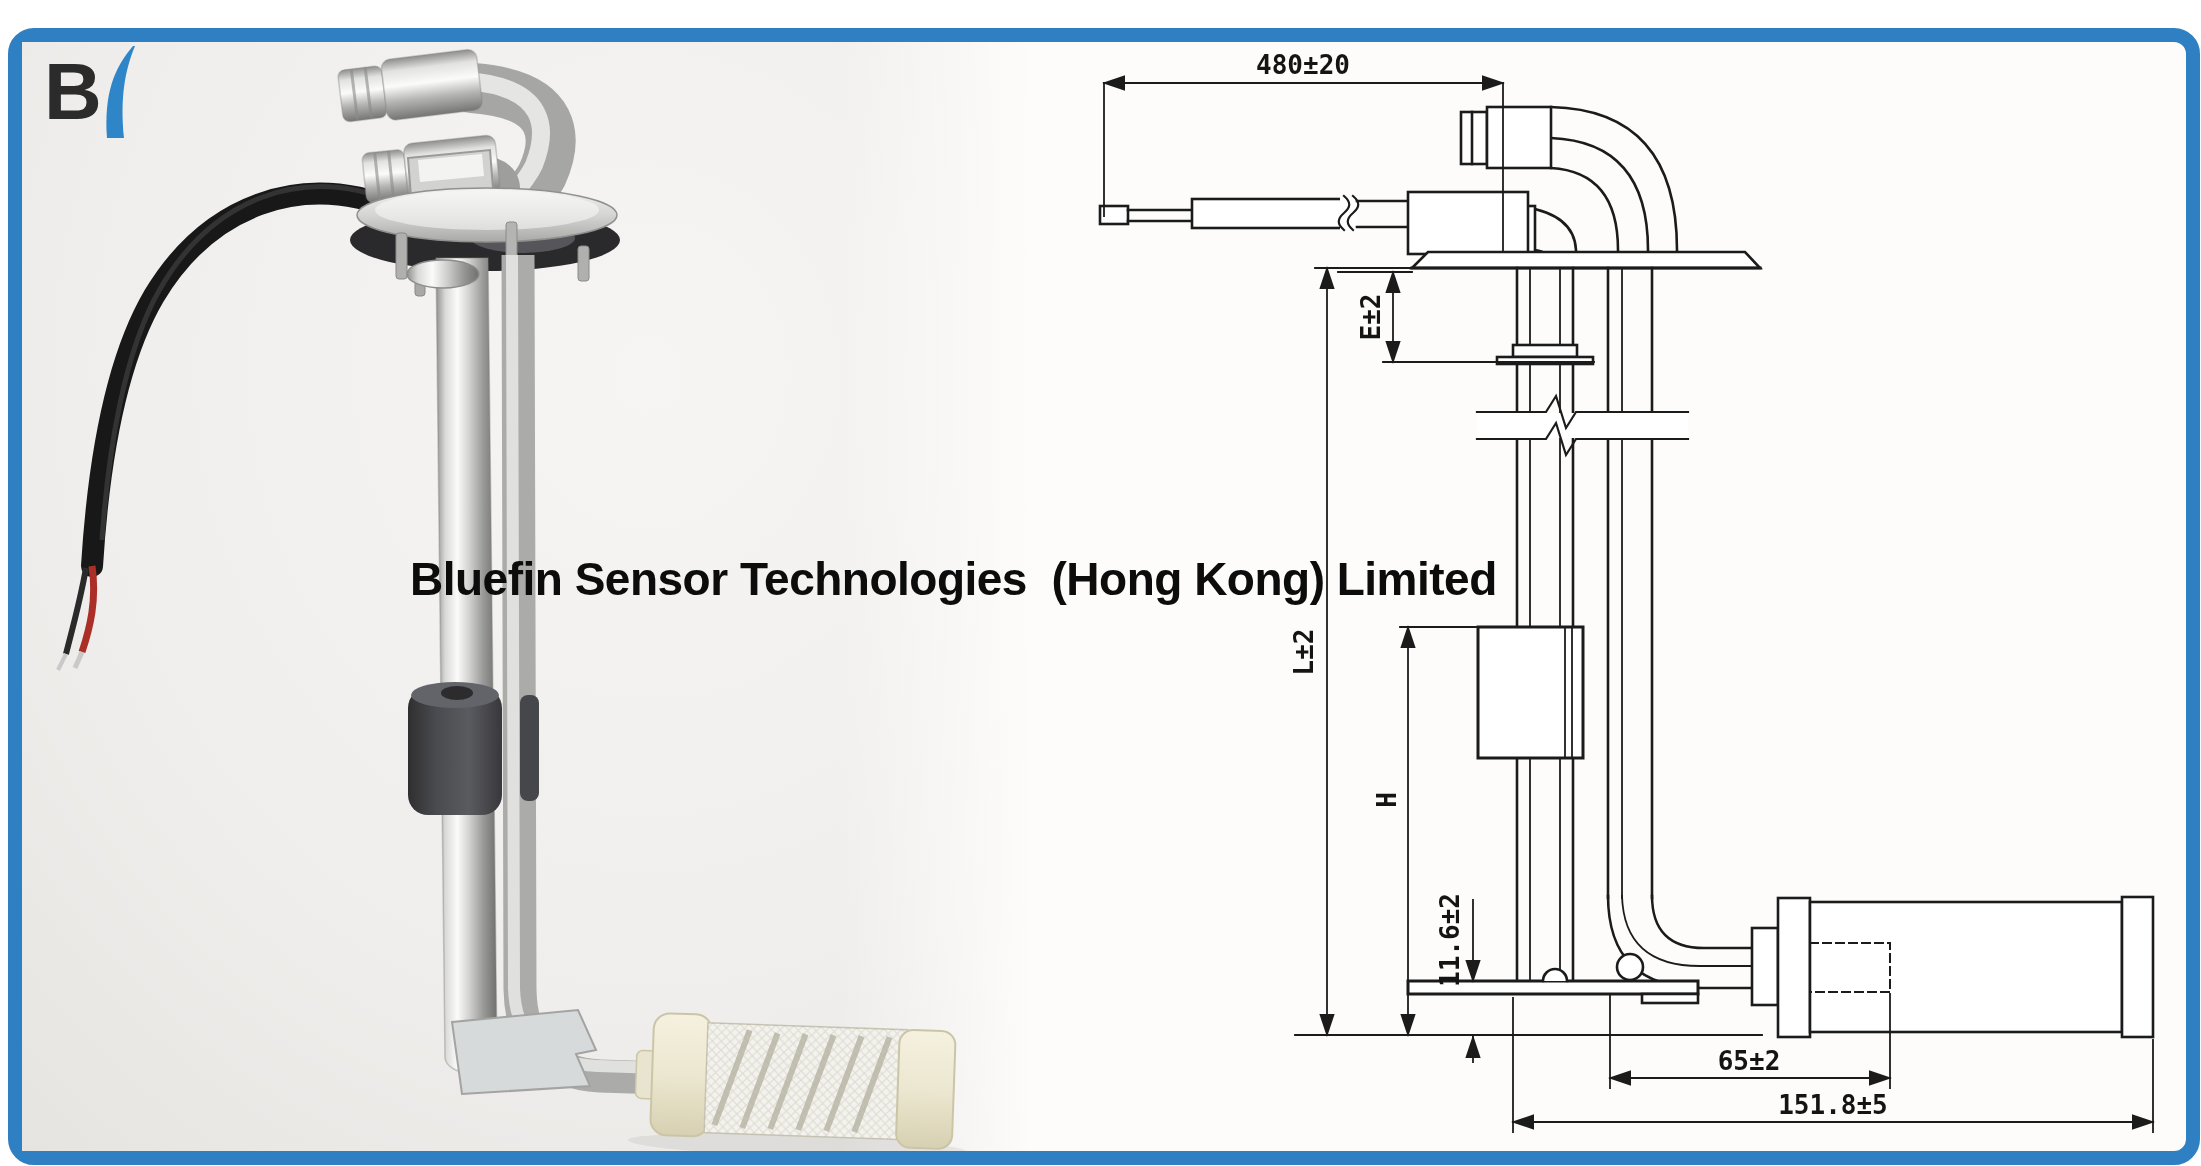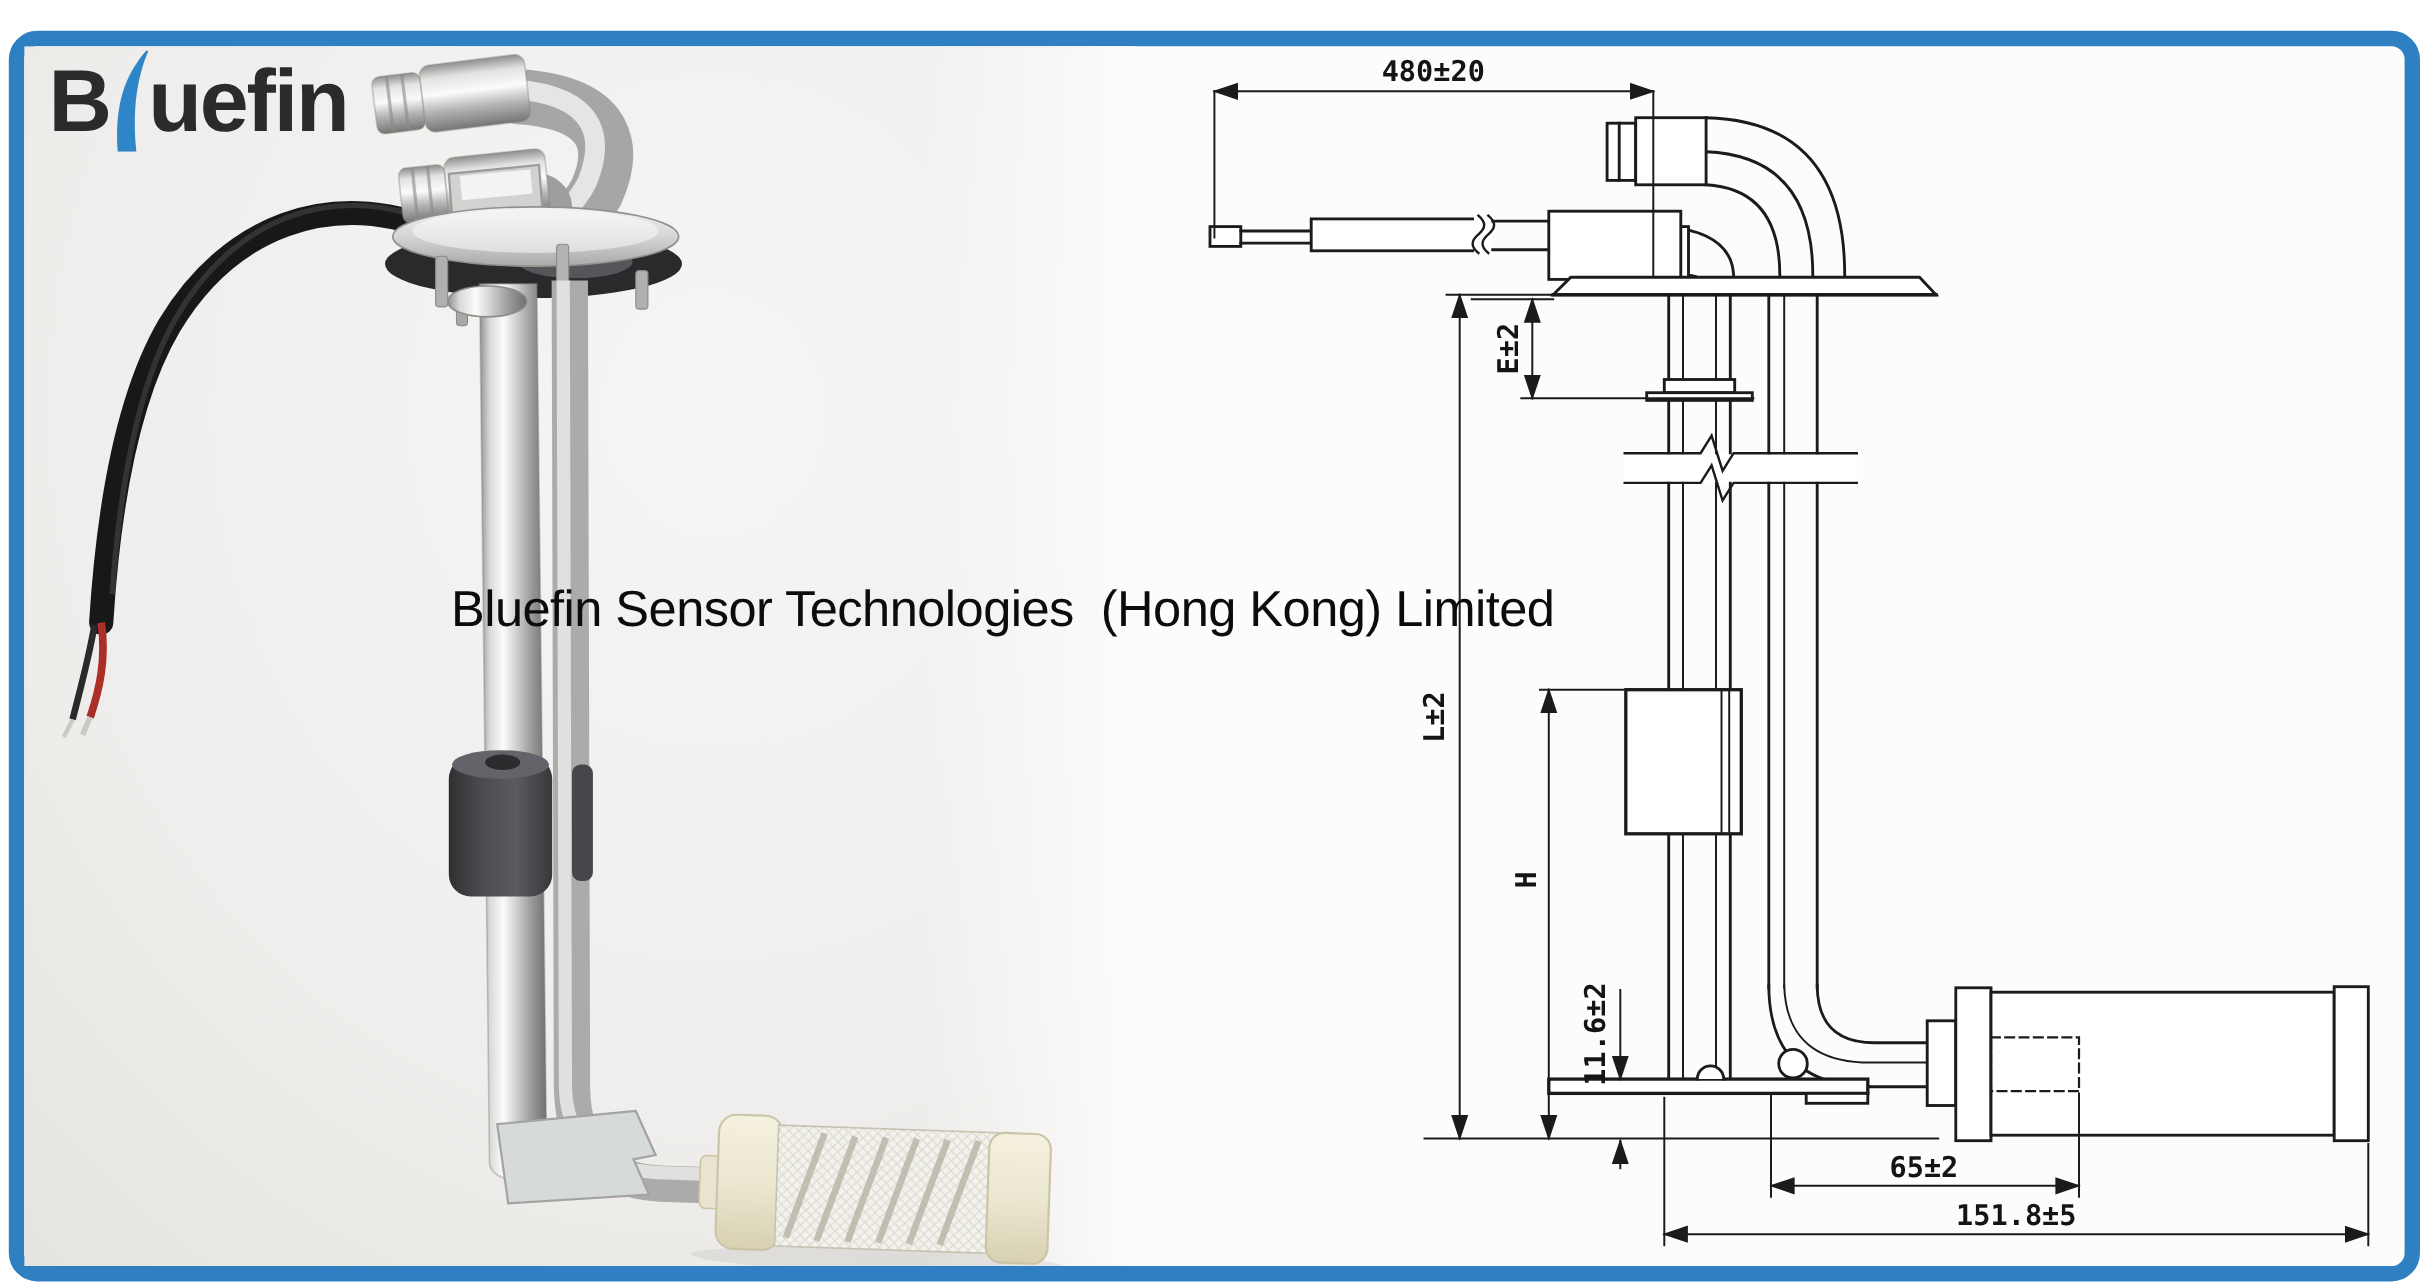--- a/index.html
+++ b/index.html
@@ -13,22 +13,22 @@
   }
   .photo-svg{position:absolute;left:22px;top:42px;}
   .drawing-svg{position:absolute;left:1060px;top:42px;}
   .logo{
     position:absolute;left:44px;top:52px;height:92px;
     font-size:80px;font-weight:bold;color:#2b2b2b;letter-spacing:-2px;
     display:flex;align-items:flex-start;line-height:1;white-space:pre;
   }
   .logo .fin{display:inline-block;width:36px;height:92px;margin:-6px 0 0 -1px;}
   .company-title{
-    position:absolute;left:410px;top:526px;
-    font-size:46px;font-weight:normal;color:#0c0c0c;
+    position:absolute;left:410px;top:552px;
+    font-size:46px;font-weight:bold;color:#0c0c0c;
     white-space:pre;letter-spacing:-0.5px;
   }
   .cad-label{
     font-family:"DejaVu Sans Mono",monospace;
     font-size:26px;font-weight:bold;fill:#141414;
   }
 </style>
 </head>
 <body>
 
@@ -291,16 +291,16 @@
     <text class="cad-label" text-anchor="middle" transform="rotate(-90 1396 800)" x="1396" y="800">H</text>
     <text class="cad-label" text-anchor="middle" transform="rotate(-90 1459 940)" x="1459" y="940">11.6±2</text>
     <text class="cad-label" x="1749" y="1070" text-anchor="middle">65±2</text>
     <text class="cad-label" x="1833" y="1114" text-anchor="middle">151.8±5</text>
   </g>
 </svg>
 
 <div class="logo">
   <span>B</span><svg class="fin" viewBox="0 0 36 92">
     <path d="M34,0 C15,22 5,48 8,92 L25,92 C21,52 26,24 36,0 Z" fill="#2e86c8"></path>
-  </svg><span>uefin</span>
+  </svg>
 </div>
 
 <div class="company-title">Bluefin Sensor Technologies  (Hong Kong) Limited</div>
 
 </body></html>

